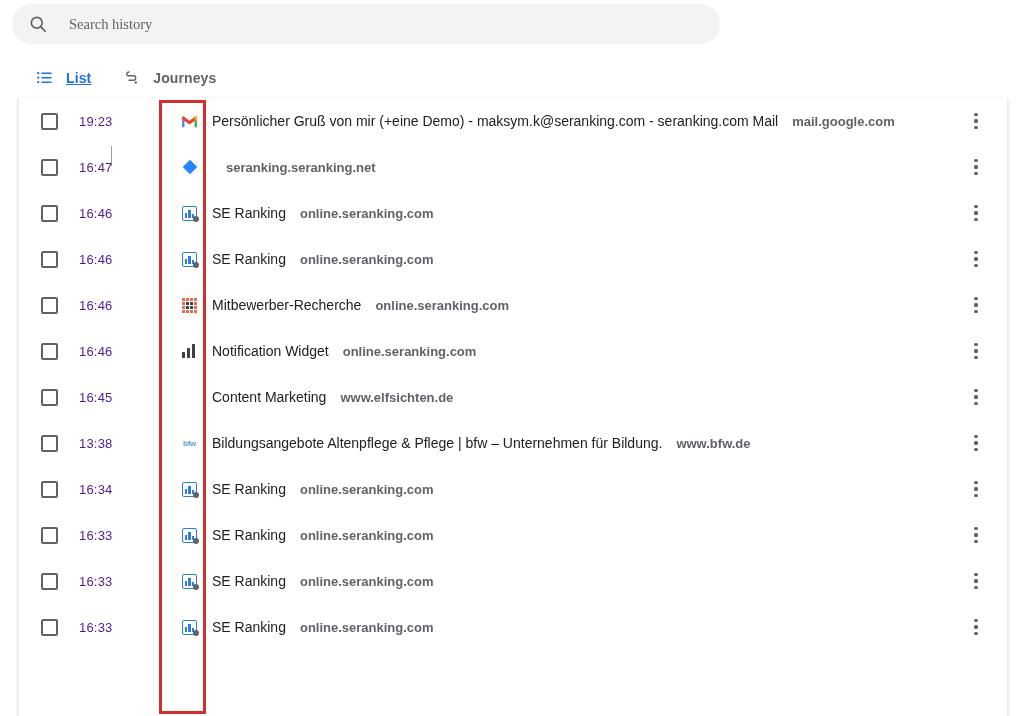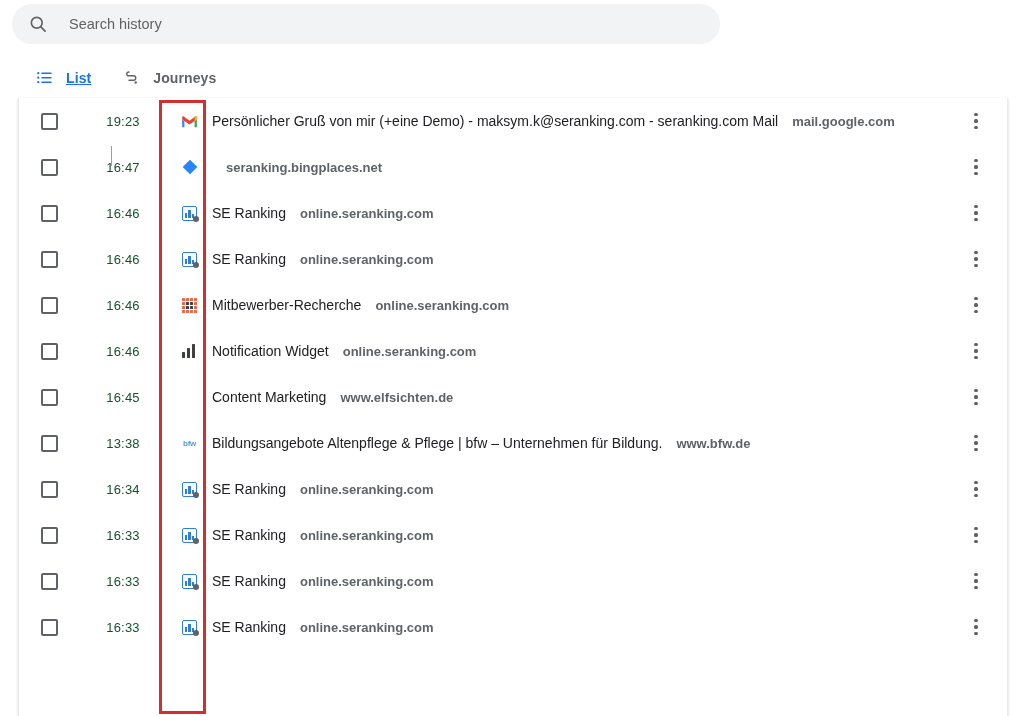--- a/index.html
+++ b/index.html
@@ -31,21 +31,21 @@
     width: 20px; height: 20px;
     flex: 0 0 20px;
     margin-right: 21px;
     color: #5f6368;
     display: flex; align-items: center; justify-content: center;
   }
   .search-input {
     border: none;
     outline: none;
     background: transparent;
-    font-family: Liberation Sans, sans-serif;
+    font-family: Liberation Serif, serif;
     font-size: 14.5px;
     color: #3c4043;
     width: 100%;
     height: 100%;
     padding: 0;
   }
   .search-input::placeholder { color: #5f6368; opacity: 1; }
 
   
   .tabs {
@@ -113,23 +113,22 @@
     width: 17px; height: 17px;
     border: 2px solid #5f6368;
     border-radius: 2px;
     background: transparent;
     cursor: pointer;
   }
   .time-cell {
     width: 88px;
     flex: 0 0 88px;
     font-size: 13px;
-    color: #14532d;
+    color: #4c1d95;
     letter-spacing: .2px;
-    text-align: center;
   }
   .fav-cell {
     width: 45px;
     flex: 0 0 45px;
     display: flex;
     align-items: center;
     justify-content: center;
   }
   .fav {
     width: 17px; height: 17px;
@@ -335,21 +334,21 @@
           </div>
           <div class="time-cell">16:47</div>
           <div class="fav-cell">
             <span class="fav fav-jira">
               <svg viewBox="0 0 24 24">
                 <path d="M12 1 23 12 12 23 1 12z" fill="#2684ff"></path>
                 <path d="M12 6.5 17.5 12 12 17.5 6.5 12z" fill="#ffffff" opacity=".0"></path>
               </svg>
             </span>
           </div>
-          <div class="domain-text">seranking.bingplaces.net</div>
+          <div class="domain-text">seranking.seranking.net</div>
           <div class="menu-cell">
             <span class="dots">
               <i></i>
               <i></i>
               <i></i>
             </span>
           </div>
         </div>
         <div class="row">
           <div class="cb-cell">

